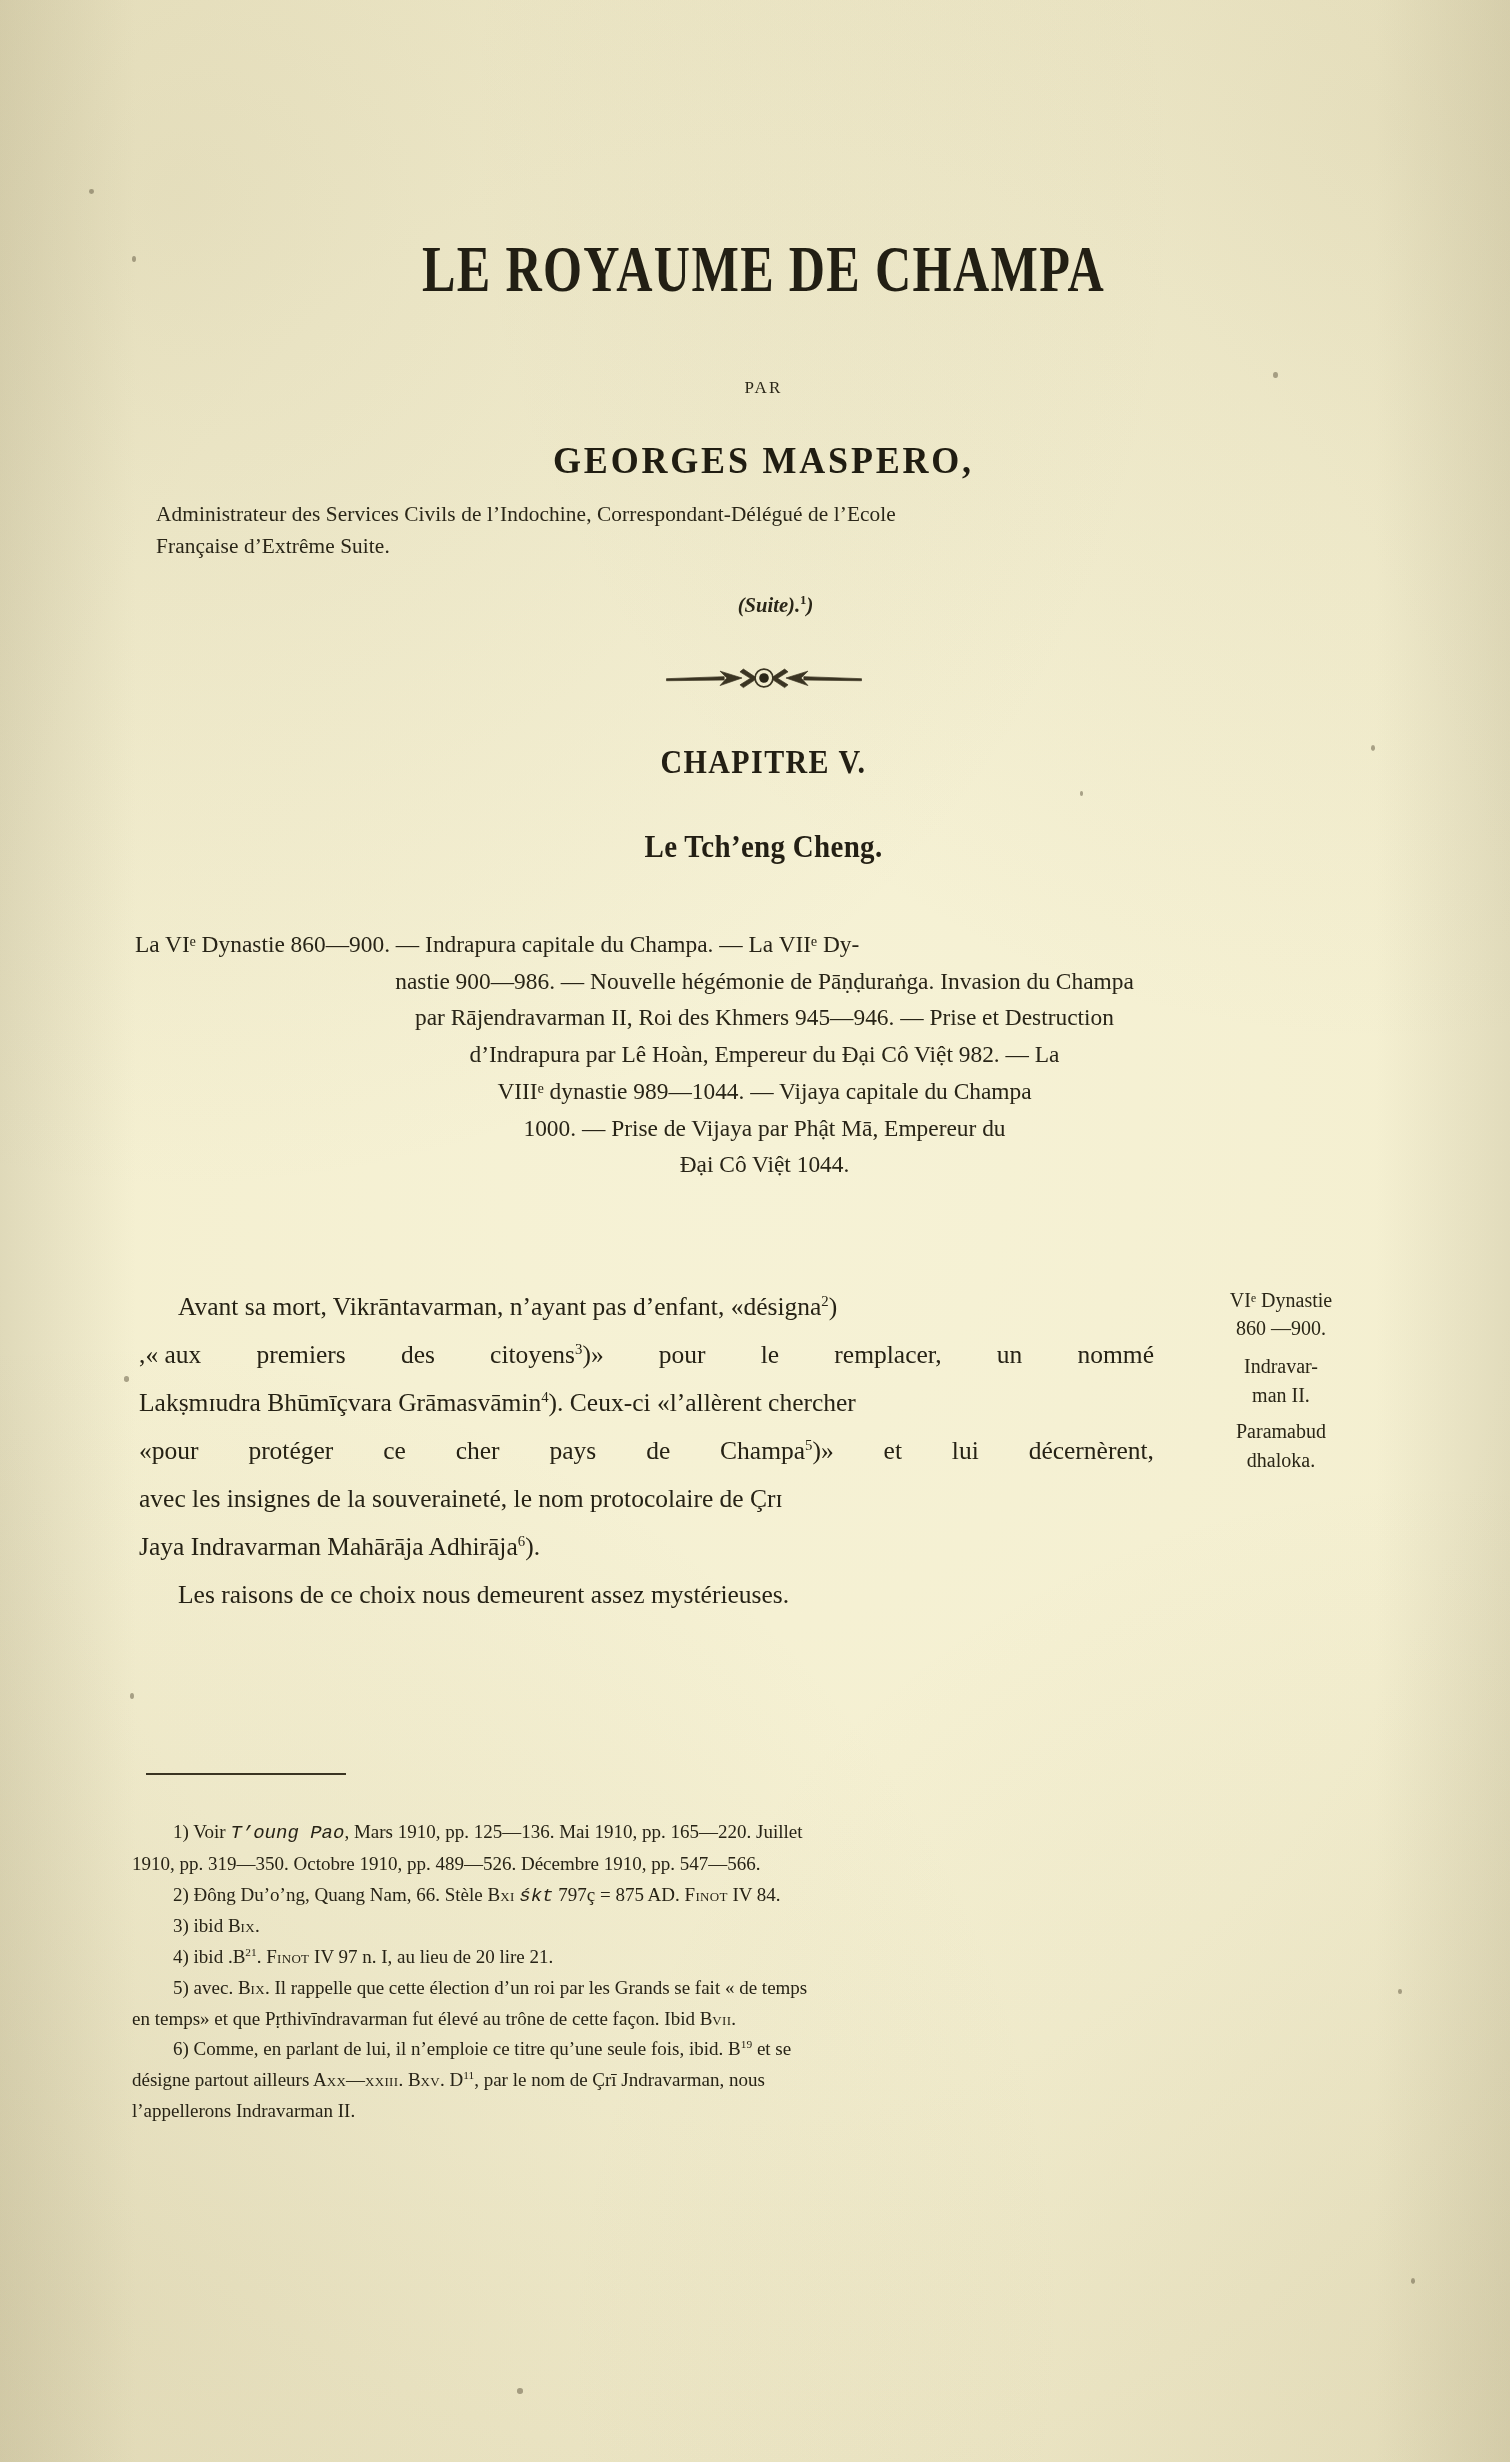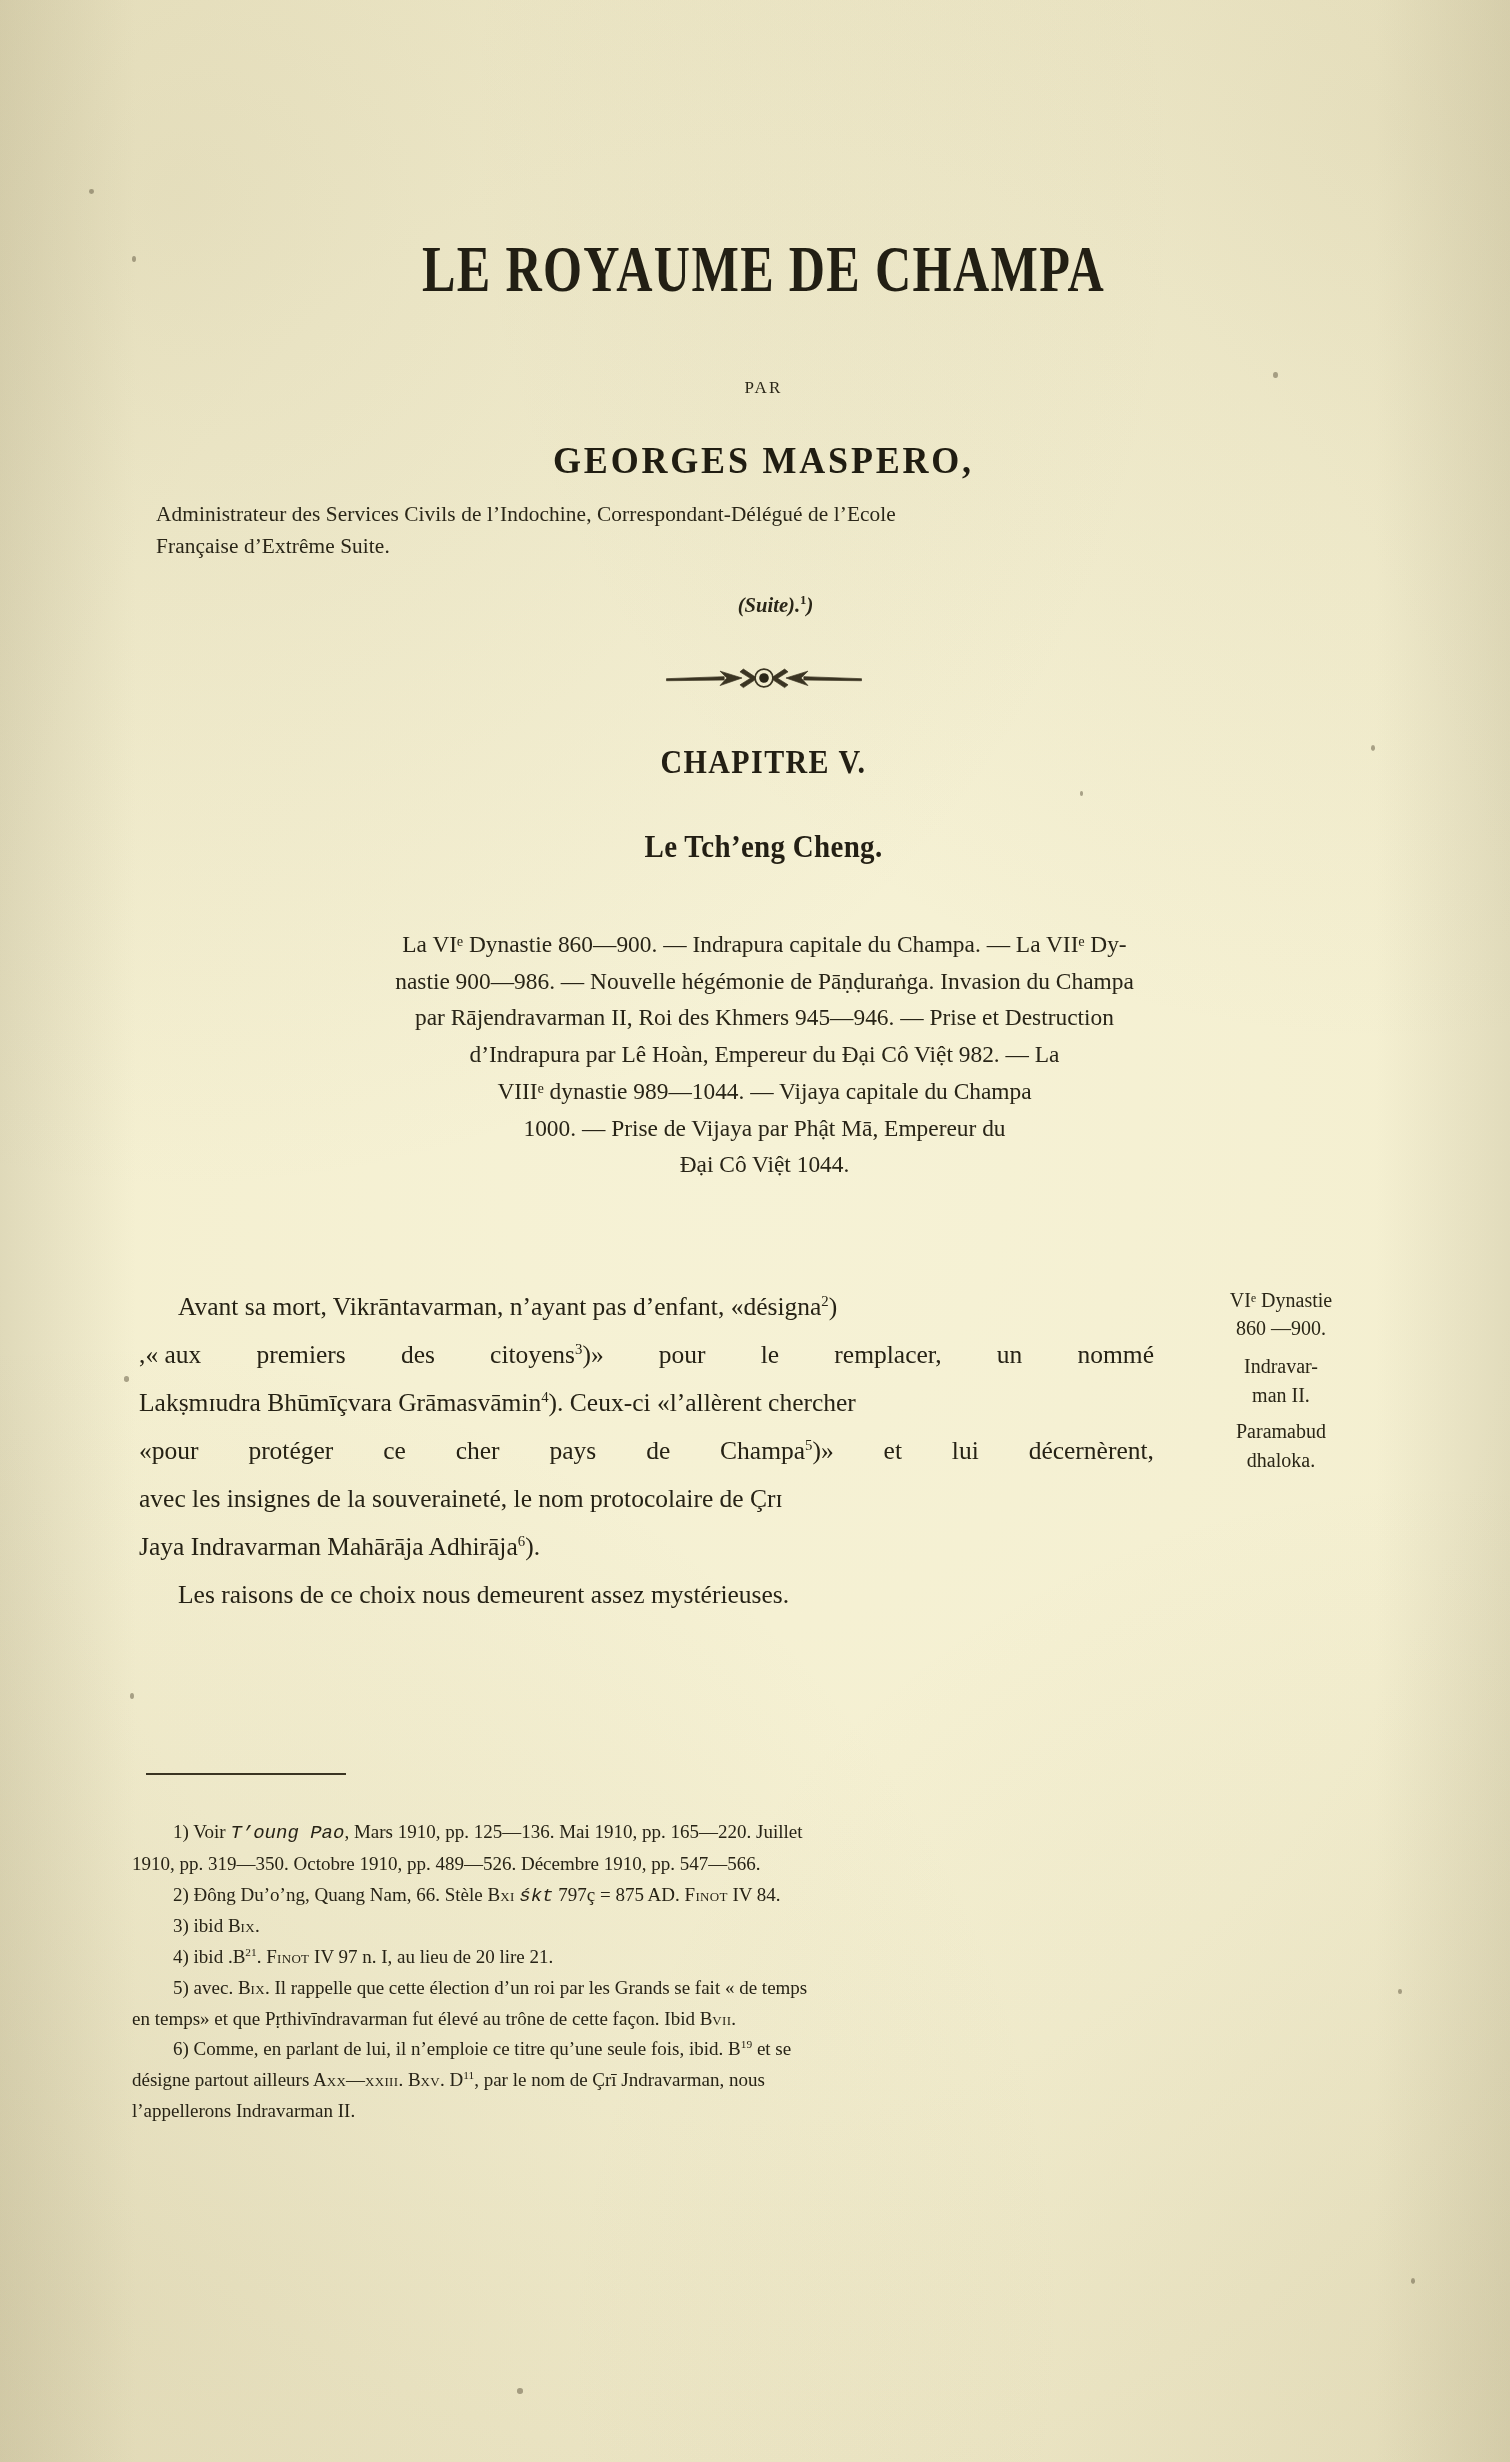--- a/index.html
+++ b/index.html
@@ -138,21 +138,20 @@
     left: 127px;
     width: 1259px;
     top: 926px;
     font-size: 23.4px;
     line-height: 1.57;
     color: #282417;
   }
   .argument .ln {
     display: block;
     white-space: nowrap;
-    text-align: center;
   }
   .argument .ln.c { text-align: center; }
 
   
   .body {
     position: absolute;
     left: 131px;
     width: 1015px;
     top: 1283px;
     font-size: 25.5px;

